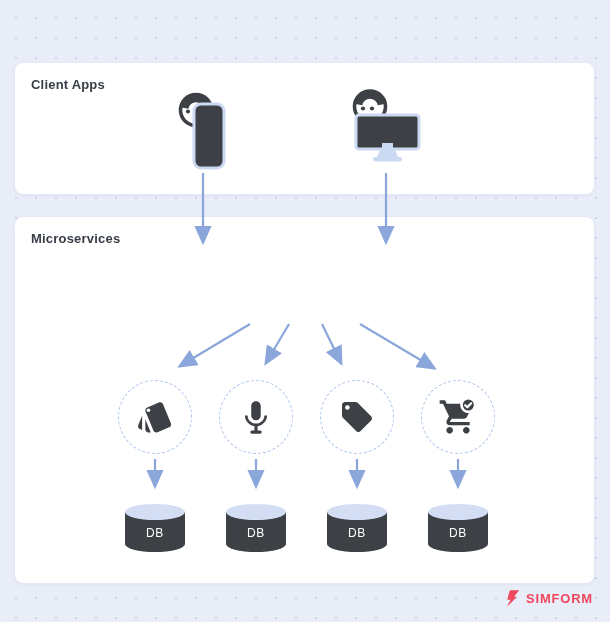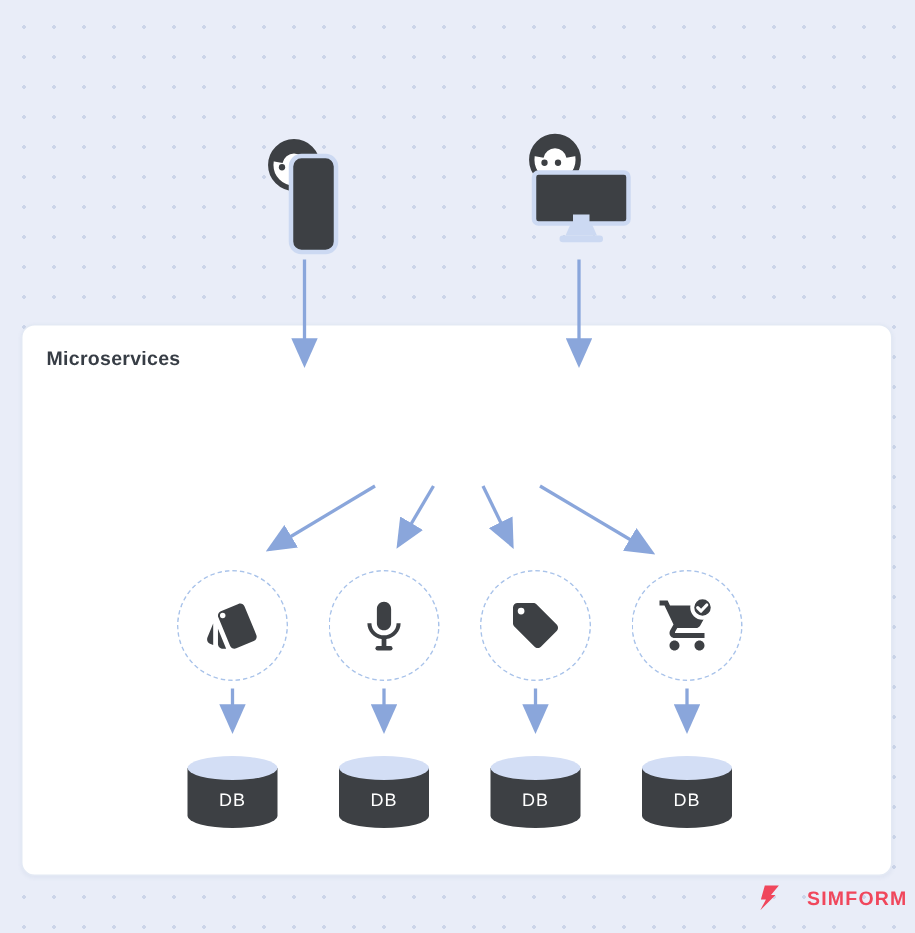--- a/index.html
+++ b/index.html
@@ -56,32 +56,35 @@
   .db-label{
     position:absolute;top:24px;left:0;width:100%;
     text-align:center;color:#ffffff;
     font-size:12px;font-weight:normal;letter-spacing:.6px;
   }
   .overlay{
     position:absolute;left:0;top:0;pointer-events:none;
   }
   .brand{
     position:absolute;left:505px;top:590px;
-    display:flex;align-items:center;gap:18px;
+    display:flex;align-items:center;gap:6px;
   }
   .brand-text{
     font-size:13px;font-weight:800;color:#f0475c;letter-spacing:.8px;
   }
 </style>
 </head>
 <body>
 
 <div class="canvas">
 
 
+  <div class="panel panel-client">
+    <div class="panel-label">Client Apps</div>
+  </div>
 
   <svg class="client-icon" style="left:172px;top:86px;" width="56" height="88" viewBox="0 0 56 88">
     <circle cx="24" cy="24" r="15.5" fill="#ffffff" stroke="#3d4044" stroke-width="3.6"></circle>
     <path d="M12.2 21.9 A12 12 0 0 1 35.8 21.9" fill="none" stroke="#3d4044" stroke-width="8.5"></path>
     <circle cx="16" cy="25.5" r="2.1" fill="#3d4044"></circle>
     <circle cx="24.5" cy="25.5" r="2.1" fill="#3d4044"></circle>
     <rect x="22" y="18" width="30" height="64" rx="7" fill="#3d4044" stroke="#ccd9f2" stroke-width="3"></rect>
   </svg>
 
   <svg class="client-icon" style="left:343px;top:86px;" width="82" height="80" viewBox="0 0 82 80">

